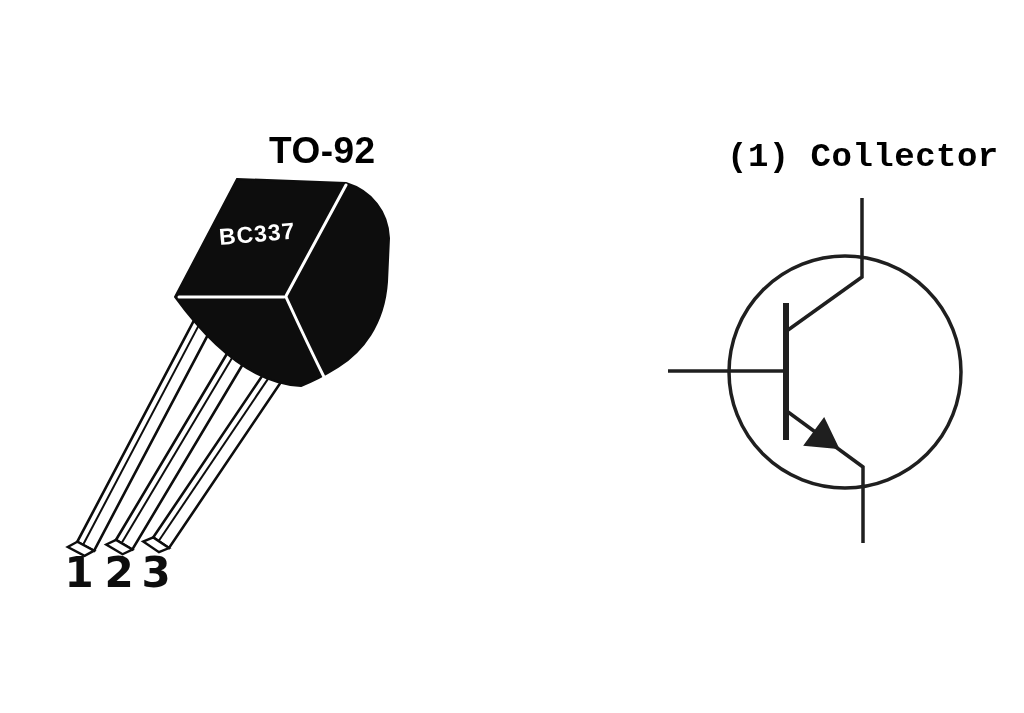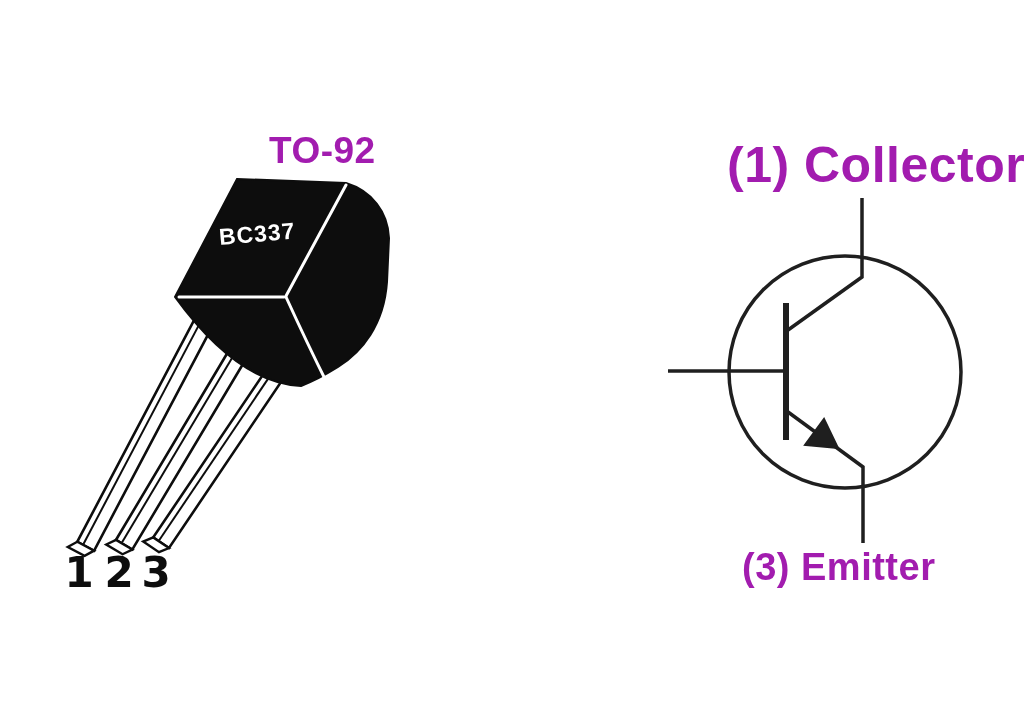--- a/index.html
+++ b/index.html
@@ -6,21 +6,21 @@
   .canvas{
     position:relative;
     width:1024px;height:713px;
     background:#ffffff;
     overflow:hidden;
     font-family:"Liberation Sans",sans-serif;
   }
   .canvas svg{position:absolute;left:0;top:0;}
   .label{
     position:absolute;
-    color:#a21caf;
+    color:#000000;
     font-weight:bold;
     line-height:1;
     white-space:nowrap;
     letter-spacing:0.5px;
   }
   .to92-label{left:269px;top:132px;font-size:37px;}
   .partnum-label{
     left:219px;top:226px;
     font-size:23px;color:#ffffff;
     transform:rotate(-5deg);
@@ -30,21 +30,21 @@
   .pin-num{
     position:absolute;top:552px;width:40px;
     text-align:center;
     font-family:"DejaVu Sans",sans-serif;
     font-weight:bold;font-size:42px;
     color:#0d0d0d;line-height:1;
   }
   .pin-1{left:59px;}
   .pin-2{left:99px;}
   .pin-3{left:136px;}
-  .collector-label{left:727px;top:140px;font-size:50px;}
+  .collector-label{left:727px;top:140px;font-size:34px;font-family:Liberation Mono, monospace;}
   .base-label{left:502px;top:347px;font-size:38px;}
   .emitter-label{left:742px;top:548px;font-size:38px;}
 </style>
 </head>
 <body>
 
 <div class="canvas">
 
   <svg width="1024" height="713" viewBox="0 0 1024 713">
 
@@ -94,15 +94,14 @@
 
   <span class="label to92-label">TO-92</span>
 
   <span class="label partnum-label">BC337</span>
 
   <span class="pin-num pin-1">1</span>
   <span class="pin-num pin-2">2</span>
   <span class="pin-num pin-3">3</span>
 
   <span class="label collector-label">(1) Collector</span>
-  <span class="label emitter-label">(3) Emitter</span>
 
 </div>
 
 </body></html>

